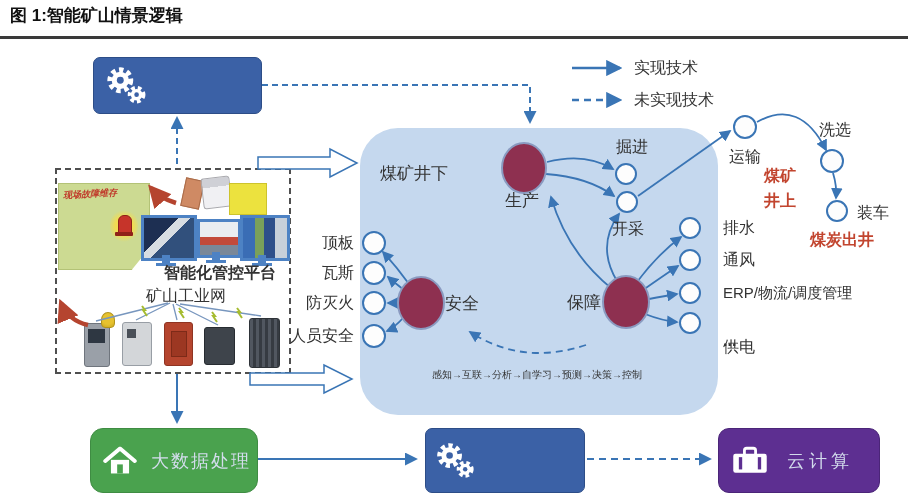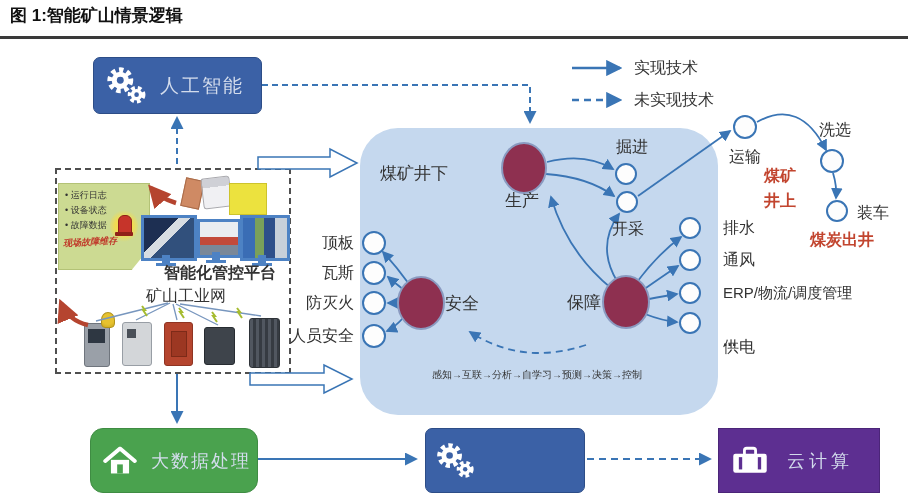--- a/index.html
+++ b/index.html
@@ -10,21 +10,21 @@
   .abs{position:absolute;}
   .lbl{position:absolute;font-size:16px;color:#333;white-space:nowrap;line-height:1.1;}
   .ctr{text-align:center;}
   .red{color:#c2452f;font-weight:700;}
   
   .fig-title{left:10px;top:7px;font-size:17px;font-weight:700;color:#111;}
   .rule{left:0;top:36px;width:908px;height:3px;background:#3a3a3a;}
   
   .bluebox{background:#3b61a6;border:1px solid #2d4d87;border-radius:7px;}
   .greenbox{background:#4aa24e;border:1px solid #3f8c43;border-radius:13px;}
-  .purplebox{background:#5d2f91;border:1px solid #4b2578;border-radius:0;}
+  .purplebox{background:#5d2f91;border:1px solid #4b2578;border-radius:11px;}
   .boxlabel{color:#d3dcec;letter-spacing:2px;}
   
   .region{left:360px;top:128px;width:358px;height:287px;background:#c5d8ee;border-radius:38px;}
   
   .dashbox{left:55px;top:168px;width:232px;height:202px;border:2px dashed #4f4f4f;}
   
   .note{left:58px;top:183px;width:90px;height:85px;background:#ccdA92;border:1px solid #b3c276;
         clip-path:polygon(0 0,100% 0,100% 74%,80% 100%,0 100%);font-size:9px;}
   .note ul{margin:5px 0 0 6px;padding:0;list-style:none;}
   .note li{margin:2px 0;color:#333;}
@@ -69,25 +69,20 @@
 </head>
 <body>
 
 <div class="abs fig-title lbl" style="position:absolute">图 1:智能矿山情景逻辑</div>
 <div class="abs rule"></div>
 
 <div class="abs region"></div>
 <div class="abs dashbox"></div>
 
 <div class="abs note">
-  <ul>
-    <li>运行日志</li>
-    <li>设备状态</li>
-    <li>故障数据</li>
-  </ul>
   <div class="foot">现场故障维存</div>
 </div>
 <div class="abs glow"></div>
 <div class="abs lamp"></div>
 <div class="abs lampbase"></div>
 
 <div class="mon m1"></div>
 <div class="mon m2"></div>
 <div class="mon m3"></div>
 <div class="stand" style="left:162px;top:255px;width:8px;height:9px;"></div>
@@ -216,21 +211,20 @@
     <circle cx="745" cy="127" r="11"></circle>
       <circle cx="832" cy="161" r="11"></circle>
       <circle cx="837" cy="211" r="10"></circle>
   </g>
 </svg>
 
 <div class="boxnode bluebox" style="left:93px;top:57px;width:167px;height:55px;">
   <svg class="boxicon" width="46" height="44" style="margin-left:10px;">
       <use href="#gearpair"></use>
     </svg>
-  <span class="boxlabel" style="font-size:19px;margin-left:10px;">人工智能</span>
 </div>
 
 <div class="lbl" style="left:634px;top:59px;">实现技术</div>
 <div class="lbl" style="left:634px;top:91px;">未实现技术</div>
 
 <div class="lbl" style="left:380px;top:165px;font-size:17px;">煤矿井下</div>
 <div class="lbl ctr" style="left:497px;top:192px;width:50px;font-size:17px;">生产</div>
 <div class="lbl ctr" style="left:437px;top:295px;width:50px;font-size:17px;">安全</div>
 <div class="lbl ctr" style="left:559px;top:294px;width:50px;font-size:17px;">保障</div>
 <div class="lbl ctr" style="left:607px;top:138px;width:50px;">掘进</div>

